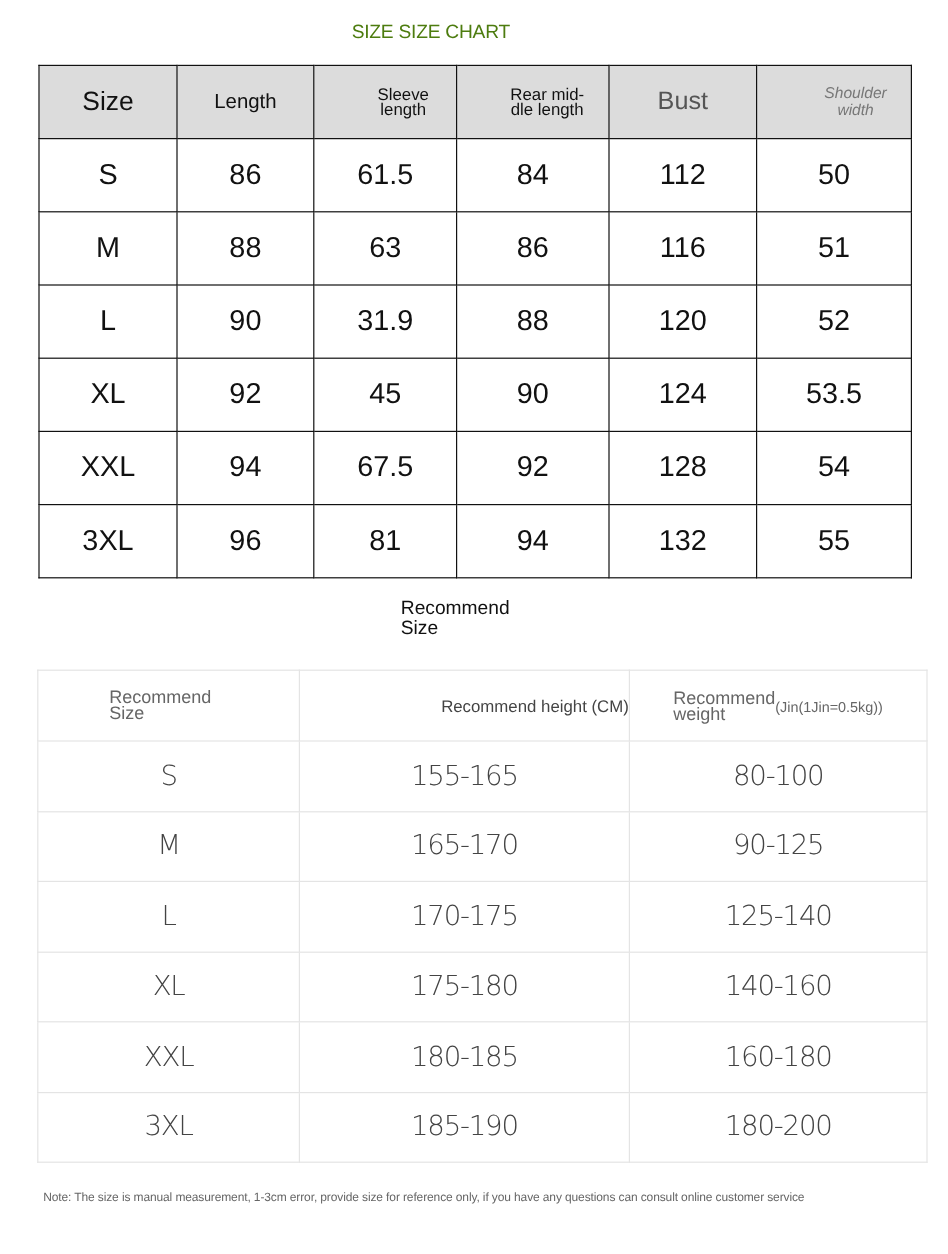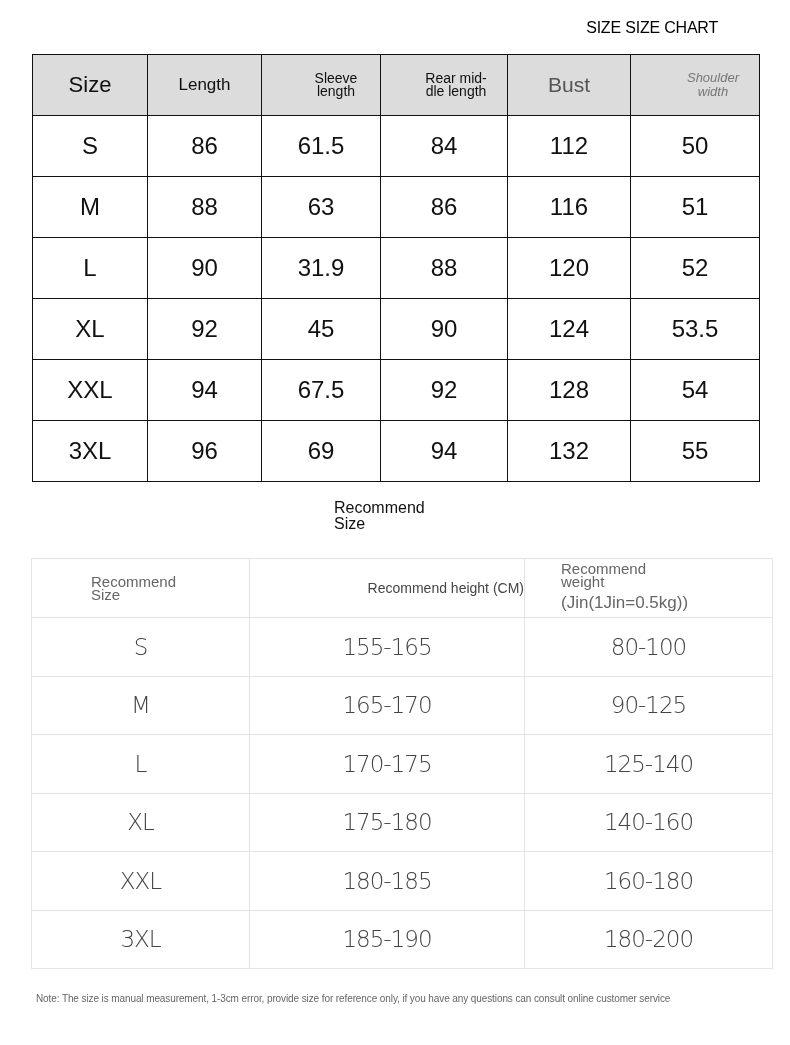--- a/index.html
+++ b/index.html
@@ -1,35 +1,35 @@
 <!DOCTYPE html>
 <html><head>
 <meta charset="utf-8">
 <style>
   html,body{margin:0;padding:0;background:#fff;}
   body{width:790px;height:1045px;position:relative;overflow:hidden;font-family:"Liberation Sans",sans-serif;color:#111;}
-  .title{position:absolute;left:0;width:718px;top:19px;text-align:right;font-size:16px;color:#000000;letter-spacing:-0.2px;}
+  .title{position:absolute;left:0;width:718px;top:19px;text-align:center;font-size:16px;color:#4d7c0f;letter-spacing:-0.2px;}
   table{border-collapse:collapse;position:absolute;table-layout:fixed;}
   #t1{left:32px;top:54px;width:727px;}
   #t1 td{border:1px solid #111;text-align:center;vertical-align:middle;height:60px;font-size:24px;color:#111;padding:0;}
   #t1 tr.hdr td{background:#dcdcdc;height:60px;}
   .h-size{font-size:22px !important;}
   .h-len{font-size:17px !important;}
   .h-small{font-size:14px !important;line-height:13px;text-align:center;padding-left:30px !important;}
   .h-bust{font-size:21px !important;color:#555 !important;margin-top:36px;}
   .h-shoulder{font-size:13px !important;color:#777 !important;text-align:center;padding-left:36px !important;line-height:14px;font-style:italic;}
   .rec-title{position:absolute;left:334px;top:500px;font-size:16px;line-height:16px;color:#111;}
   #t2{left:31px;top:558px;width:741px;}
   #t2 td{border:1px solid #e4e4e4;text-align:center;vertical-align:middle;height:57.5px;font-size:23px;color:#444;font-family:"DejaVu Sans",sans-serif;font-weight:200;padding:0;letter-spacing:-1px;}
   #t2 tr.hdr td{height:58px;font-family:"Liberation Sans",sans-serif;color:#555;letter-spacing:0;text-align:right;}
   .r-h1{font-size:15px !important;line-height:13px;text-align:left !important;padding-left:59px !important;color:#666 !important;}
   .r-h2{font-size:14px !important;color:#444 !important;}
   .r-h3{text-align:left !important;padding-left:36px !important;color:#666 !important;}
   .r-h3 .big{font-size:15px;line-height:13px;display:inline-block;vertical-align:middle;}
-  .r-h3 .small{font-size:17px;vertical-align:middle;}
+  .r-h3 .small{font-size:12px;vertical-align:middle;}
   .note{position:absolute;left:36px;top:993px;font-size:10px;color:#666;letter-spacing:-0.1px;}
 </style>
 </head>
 <body>
 
 <div class="title">SIZE SIZE CHART</div>
 
 <table id="t1">
   <colgroup>
       <col style="width:115px">
@@ -84,21 +84,21 @@
     <td>XXL</td>
     <td>94</td>
     <td>67.5</td>
     <td>92</td>
     <td>128</td>
     <td>54</td>
   </tr>
   <tr>
     <td>3XL</td>
     <td>96</td>
-    <td>69</td>
+    <td>81</td>
     <td>94</td>
     <td>132</td>
     <td>55</td>
   </tr>
 </tbody>
   </table>
 
 <div class="rec-title"><span>Recommend</span><br><span>Size</span></div>
 
 <table id="t2">

